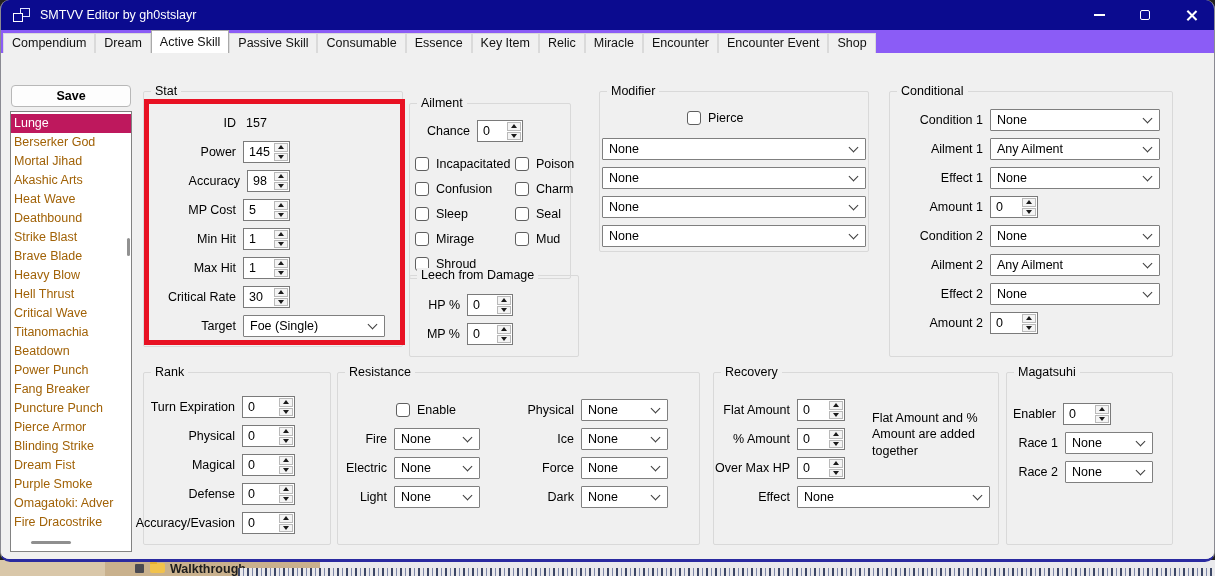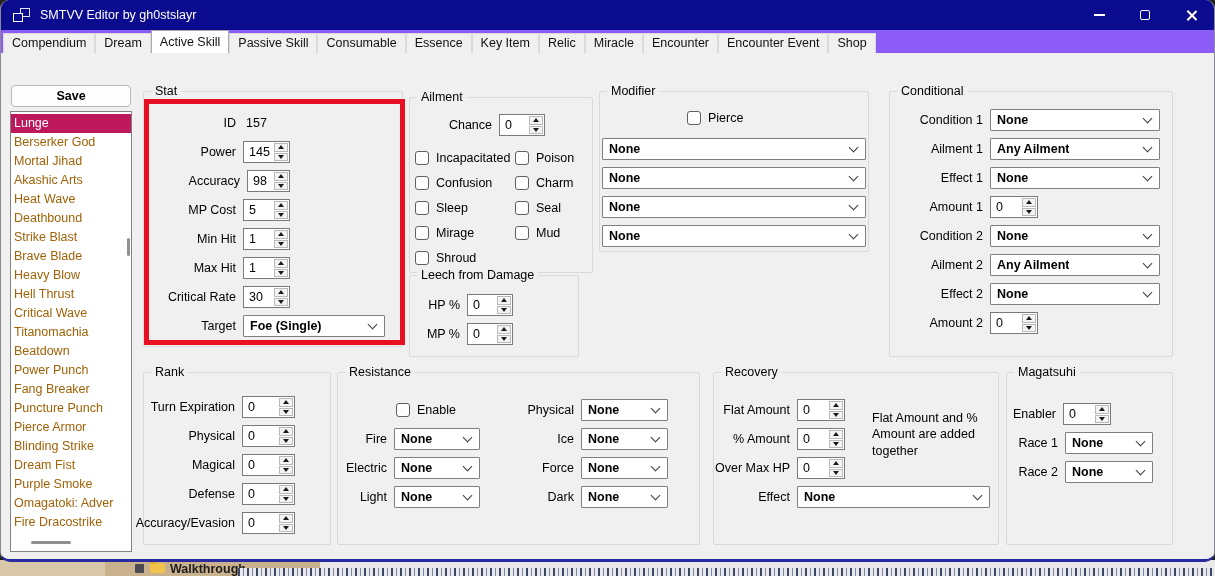--- a/index.html
+++ b/index.html
@@ -66,21 +66,21 @@
   .static-val { font-size:12.5px; padding-left:3px; }
 
   .spin { display:flex; height:22px; border:1px solid #7a7a7a; background:#fff; flex:none; }
   .spin-val { flex:1; font-size:12.5px; padding:3px 0 0 5px; overflow:hidden; }
   .spin-btns { display:flex; flex-direction:column; width:16px; padding:1px; gap:1px; flex:none; }
   .sb { flex:1; background:#f4f4f4; border:1px solid #b9b9b9; display:flex; align-items:center; justify-content:center; }
   .tri-up { width:0; height:0; border-left:3px solid transparent; border-right:3px solid transparent; border-bottom:4px solid #1a1a1a; display:block; }
   .tri-down { width:0; height:0; border-left:3px solid transparent; border-right:3px solid transparent; border-top:4px solid #1a1a1a; display:block; }
 
   .combo { display:flex; align-items:center; justify-content:space-between; height:22px;
-           border:1px solid #7f7f7f; border-radius:1px; background:#fff; padding:0 8px 0 6px; flex:none;font-weight:bold; }
+           border:1px solid #7f7f7f; border-radius:1px; background:#fff; padding:0 8px 0 6px; flex:none; }
   .combo-val { font-size:12.5px; white-space:nowrap; overflow:hidden; }
   .chev { width:7px; height:7px; border-right:1.4px solid #3c3c3c; border-bottom:1.4px solid #3c3c3c;
           transform:rotate(45deg); margin-top:-3px; flex:none; display:block; }
 
   .check { display:flex; align-items:center; }
   .box { width:14px; height:14px; border:1px solid #5f5f5f; border-radius:3px; background:#fff; flex:none; display:block; }
   .check .cl { font-size:12.5px; margin-left:7px; white-space:nowrap; }
 
   .ail-col { position:absolute; top:47px; }
   .ail-col .check { height:25px; }
@@ -266,21 +266,21 @@
           <div class="combo" style="width:142px">
             <span class="combo-val">Foe (Single)</span>
             <i class="chev"></i>
           </div>
         </div>
       </div>
     </div>
 
     <div class="annotation"></div>
 
-    <div class="group" style="left:408px;top:19px;width:184px;height:176px">
+    <div class="group" style="left:408px;top:25px;width:162px;height:176px">
       <span class="gt">Ailment</span>
       <div class="ginner" style="padding-top:16px">
         <div class="row" style="padding-right:47px">
           <span class="lbl">Chance</span>
           <div class="spin" style="width:46px">
             <span class="spin-val">0</span>
             <span class="spin-btns">
               <span class="sb">
                   <i class="tri-up"></i>
                 </span>

